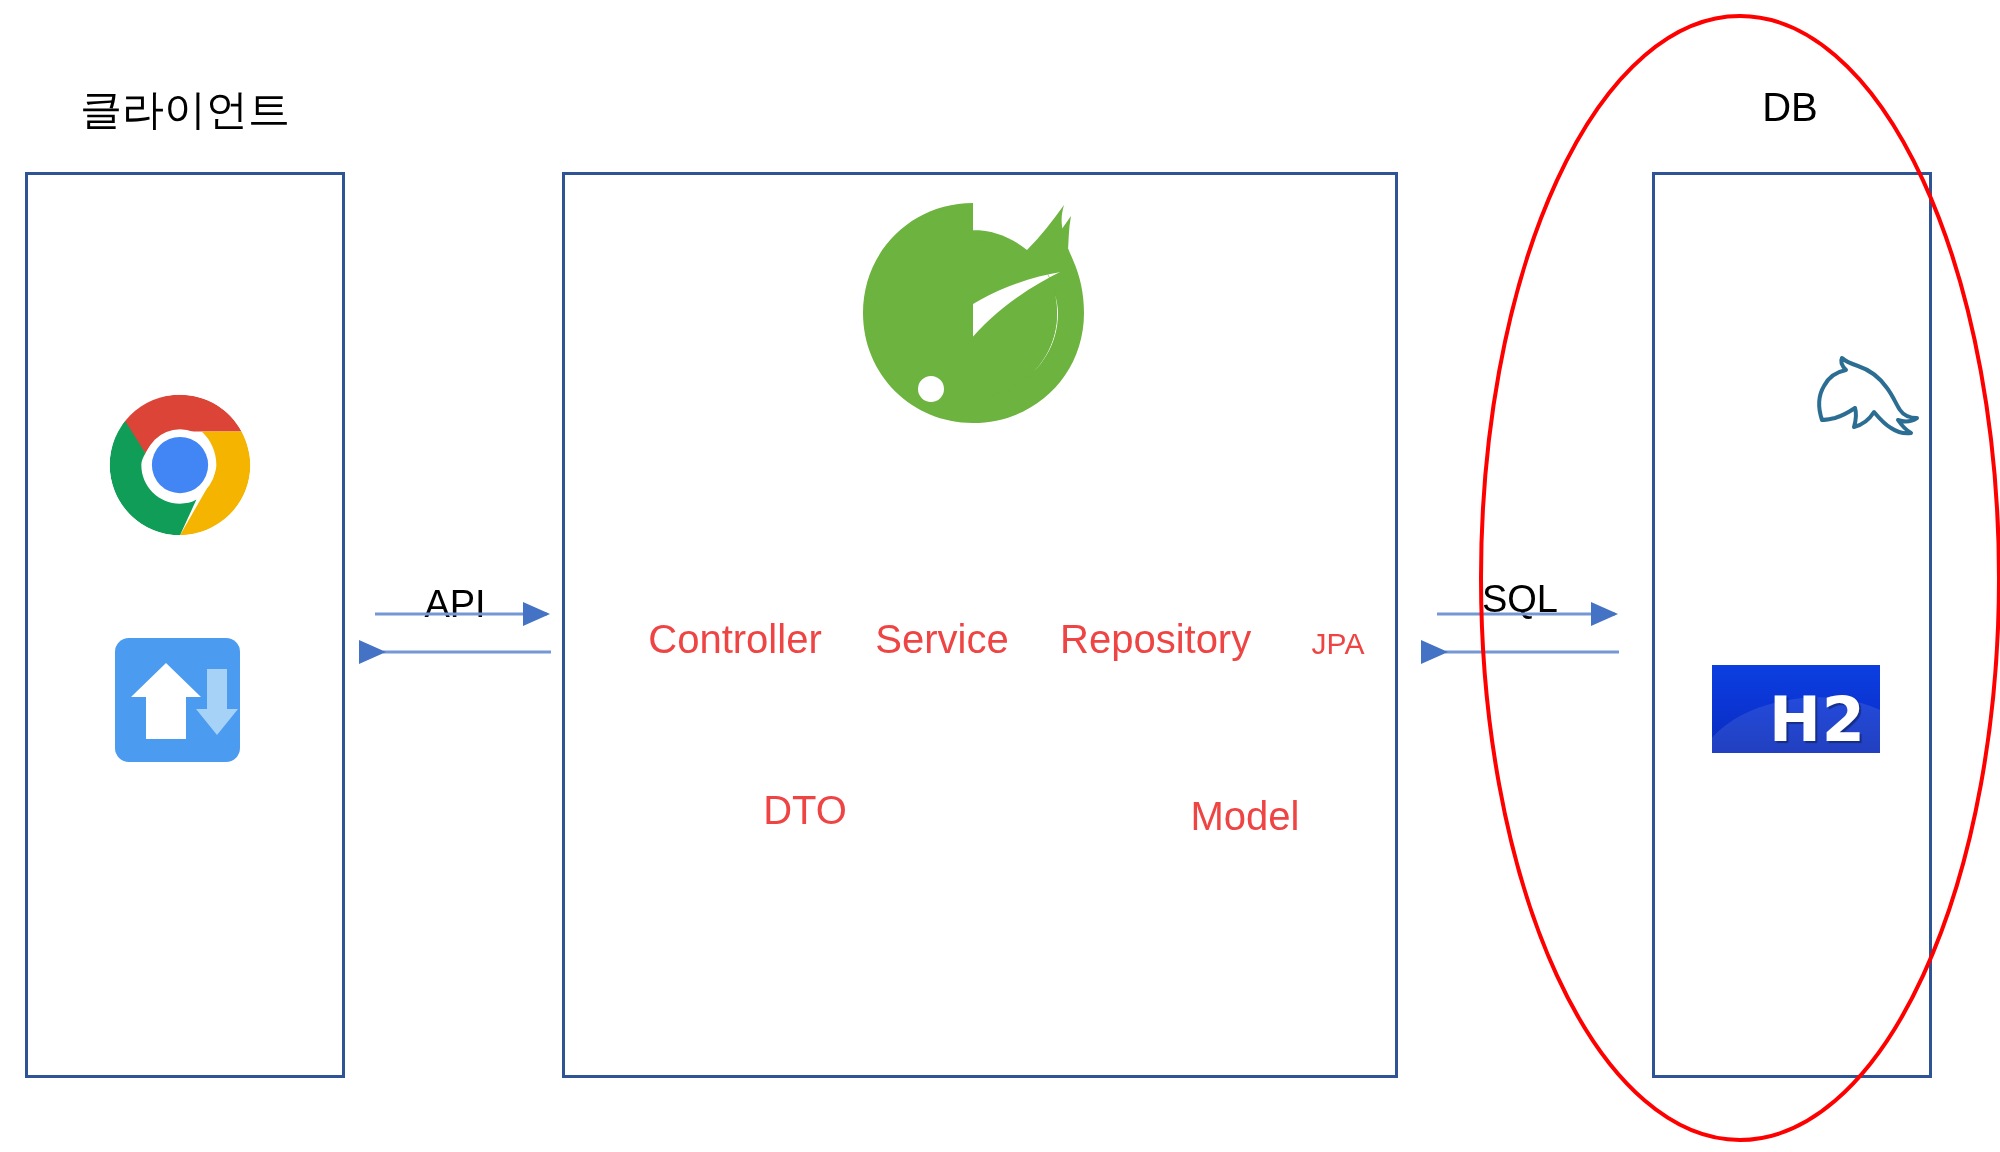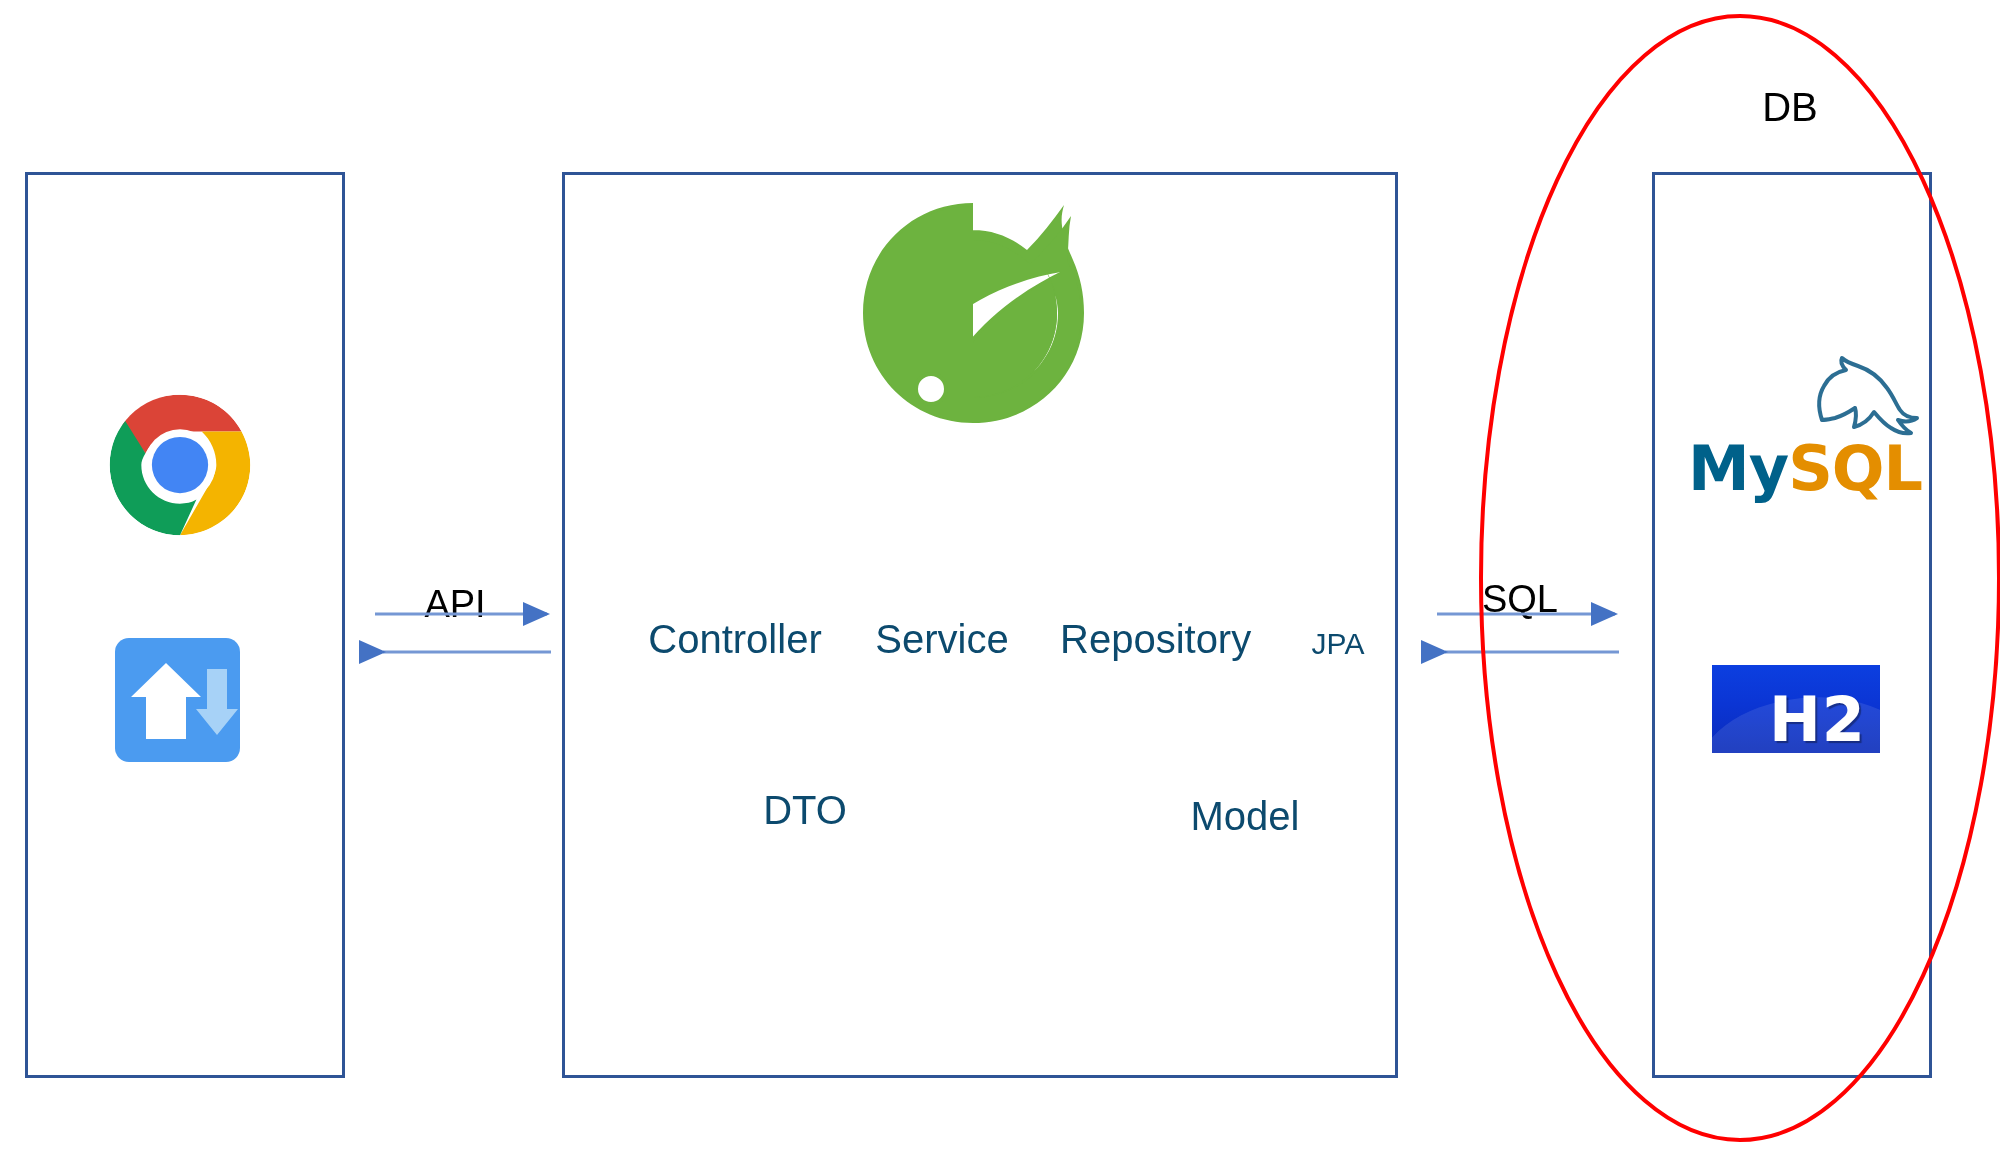--- a/index.html
+++ b/index.html
@@ -35,21 +35,21 @@
     position: absolute;
     border: 3px solid #2F5496;
     background: transparent;
     box-sizing: border-box;
   }
 
   
   .layer-label {
     position: absolute;
     font-size: 40px;
-    color: #0c4a6e;
+    color: #ef4444;
     white-space: nowrap;
     text-align: center;
   }
 
   
   .link-label {
     position: absolute;
     font-size: 38px;
     color: #000000;
     white-space: nowrap;
@@ -113,20 +113,21 @@
     white-space: nowrap;
   }
   .mysql-my { color: #00618A; }
   .mysql-sql { color: #E48E00; }
 </style>
 </head>
 <body>
 
 <div id="canvas">
 
+  <div class="section-title" style="left:25px; top:82px; width:320px;">클라이언트</div>
 
   <div class="panel" style="left:25px; top:172px; width:320px; height:906px;"></div>
 
   <div class="logo-wrap" style="left:105px; top:390px; width:150px; height:150px;">
     <svg width="150" height="150" viewBox="0 0 512 512">
       <defs>
         <clipPath id="chromeClip">
             <circle cx="256" cy="256" r="240"></circle>
           </clipPath>
       </defs>
@@ -245,23 +246,20 @@
                C190 68 196 70 203 70
                C197 74 190 74 184 72
                C188 78 192 82 197 85
                C190 86 183 84 177 80
                C170 76 165 70 160 64
                C155 72 148 77 140 79
                C142 72 143 66 141 60
                C135 64 128 68 121 70
                C116 71 112 72 108 72 Z" fill="none" stroke="#2C6E93" stroke-width="4" stroke-linejoin="round"></path>
     </svg>
-    <div class="mysql-text">
-      <span class="mysql-my">My</span><span class="mysql-sql">SQL</span>
-    </div>
   </div>
 
   <div class="h2-logo" style="left:1712px; top:665px; width:168px; height:88px;">
     <div class="h2-sheen"></div>
     <div class="h2-text">H2</div>
   </div>
 
   <svg class="ellipse-overlay" style="left:1478px; top:8px;" width="524" height="1140" viewBox="0 0 524 1140">
     <ellipse cx="262" cy="570" rx="259" ry="562" fill="none" stroke="#FF0000" stroke-width="4"></ellipse>
   </svg>

